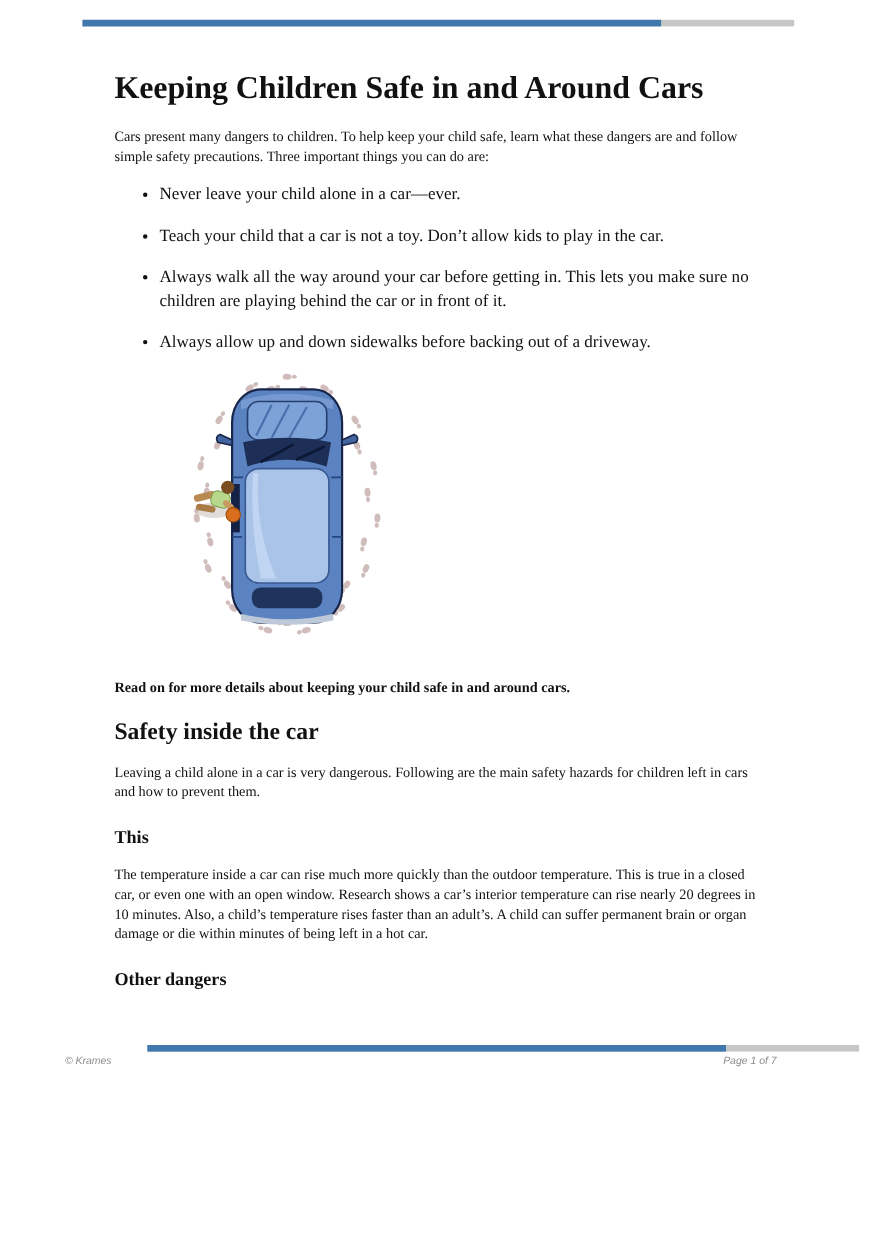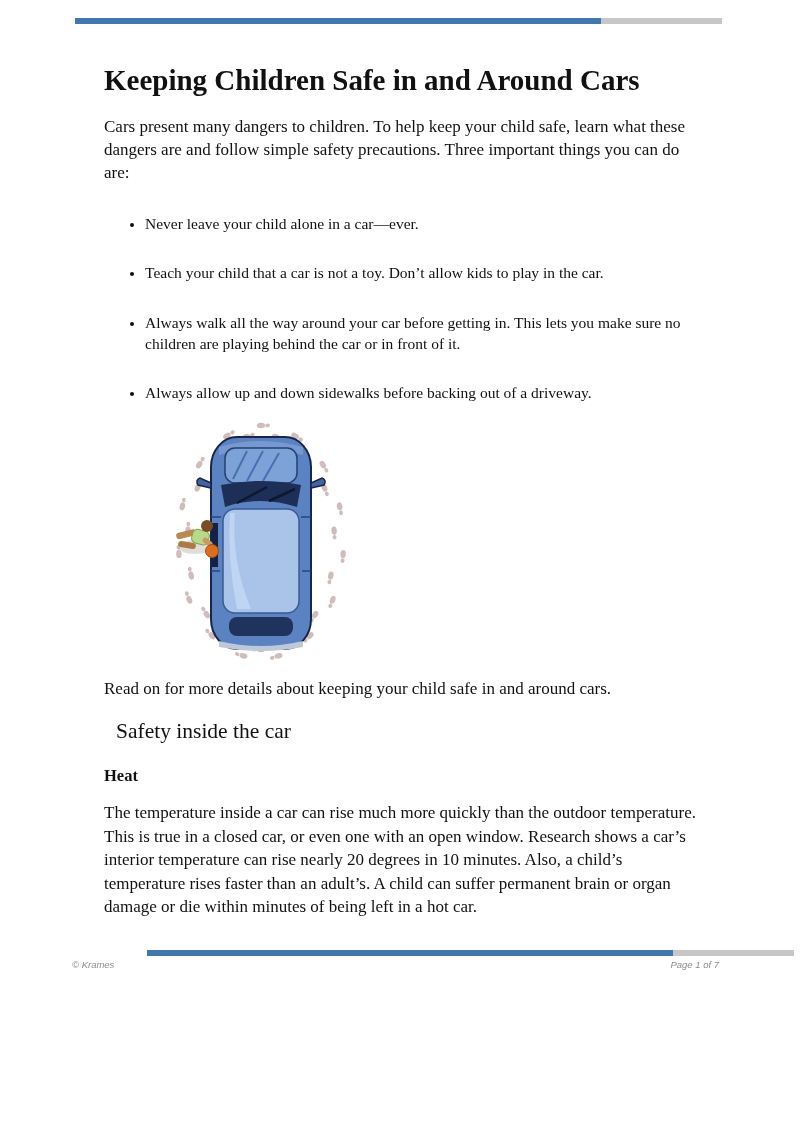--- a/index.html
+++ b/index.html
@@ -18,37 +18,37 @@
   .accent-bar .blue { height: 100%; width: 81.3%; background: #4077ad; }
   .top-bar { padding-top: 18px; }
 
   
   .content { margin-left: 104px; width: 592px; }
 
   h1.doc-title {
     font-size: 29px; line-height: 1.33; font-weight: bold;
     margin-top: 37px; letter-spacing: 0;
   }
-  p.body-text { font-size: 17px; line-height: 1.38; margin-top: 15px; }
+  p.body-text { font-size: 13px; line-height: 1.38; margin-top: 15px; }
   p.intro { margin-top: 15px; }
 
   ul.safety-list { margin-top: 13px; padding-left: 41px; list-style: disc; }
   ul.safety-list li {
-    font-size: 15.5px; line-height: 1.38; margin-top: 28px;
+    font-size: 15.5px; line-height: 1.38; margin-top: 16px;
   }
   ul.safety-list li::marker { font-size: 13px; }
 
   figure.illustration { margin: 17px 0 0 71px; width: 172px; height: 240px; }
 
-  h2.section-heading { font-size: 21.5px; font-weight: normal; margin-top: 19px; margin-left: 12px; }
+  h2.section-heading { font-size: 21.5px; font-weight: bold; margin-top: 19px; }
   h3.sub-heading { font-size: 16.5px; font-weight: bold; margin-top: 22px; }
-  p.read-on { margin-top: 16px; }
+  p.read-on { margin-top: 38px; font-weight: bold; }
 
   
-  .footer { position: absolute; left: 72px; width: 647px; bottom: 12px; text-align: right; }
+  .footer { position: absolute; left: 59px; width: 647px; bottom: 12px; text-align: right; }
   .footer-row {
     display: flex; justify-content: space-between; align-items: center;
     margin-top: 3px;
     font-family: "Liberation Sans", sans-serif;
     font-style: italic; font-size: 9.5px; color: #8c8c8c;
   }
 </style>
 </head>
 <body>
 
@@ -234,25 +234,27 @@
           <rect x="27" y="118" width="11" height="5.5" rx="2.7" fill="#c89a62" transform="rotate(38 32 121)"></rect>
           <circle cx="32" cy="105" r="6" fill="#7a4e22"></circle>
           <circle cx="37" cy="130" r="6.5" fill="#d96f1e" stroke="#a44e0d" stroke-width="1"></circle>
         </g>
       </svg>
     </figure>
 
     <p class="body-text read-on">Read on for more details about keeping your child safe in and around cars.</p>
 
     <h2 class="section-heading">Safety inside the car</h2>
-
-    <h3 class="sub-heading">Heat</h3>
+    <p class="body-text">Leaving a child alone in a car is very dangerous. Following are the main safety hazards for children left in cars and how to prevent them.</p>
+
+    <h3 class="sub-heading">This</h3>
     <p class="body-text">The temperature inside a car can rise much more quickly than the outdoor temperature. This is true in a closed car, or even one with an open window. Research shows a car’s interior temperature can rise nearly 20 degrees in 10 minutes. Also, a child’s temperature rises faster than an adult’s. A child can suffer permanent brain or organ damage or die within minutes of being left in a hot car.</p>
 
 
+    <h3 class="sub-heading">Other dangers</h3>
 
   </div>
 
   <div class="footer">
     <div class="accent-bar">
         <div class="blue"></div>
       </div>
     <div class="footer-row">
       <span>© Krames</span>
       <span>Page 1 of 7</span>

